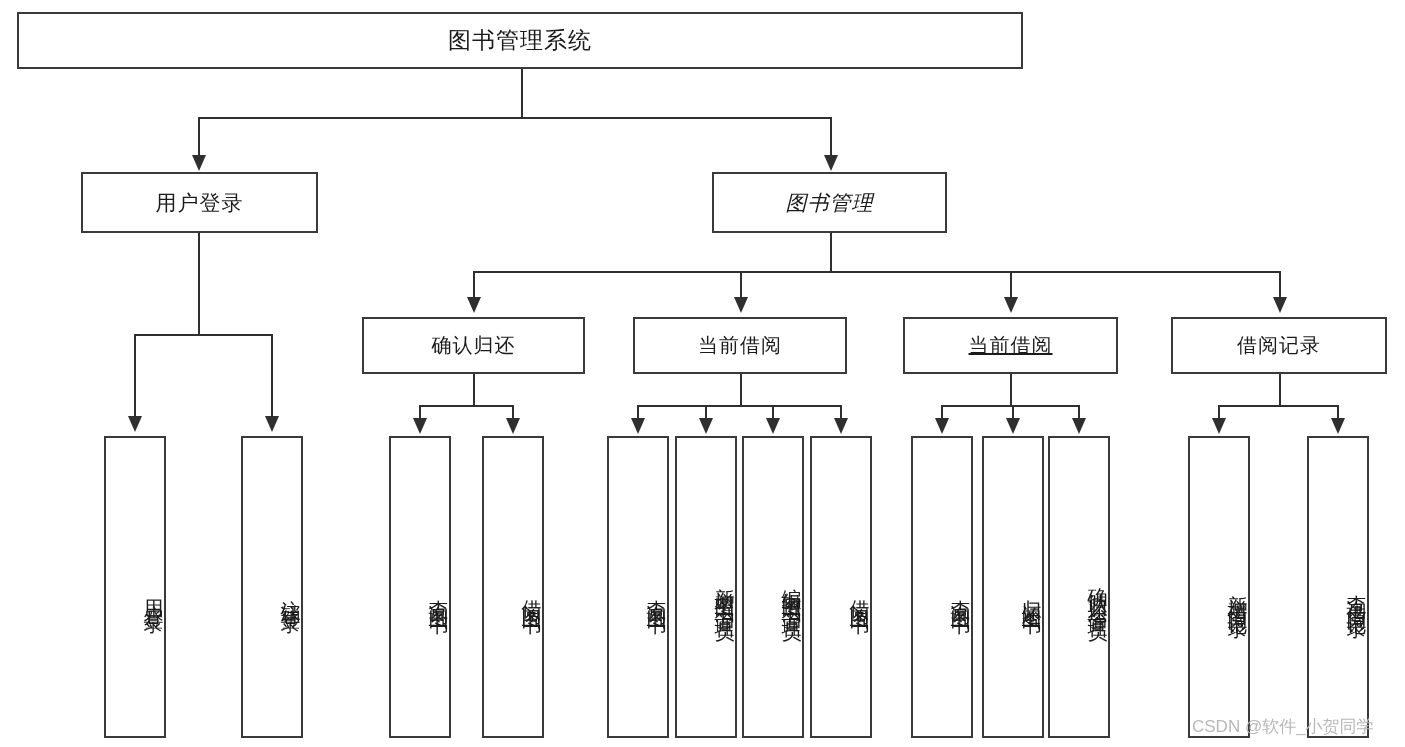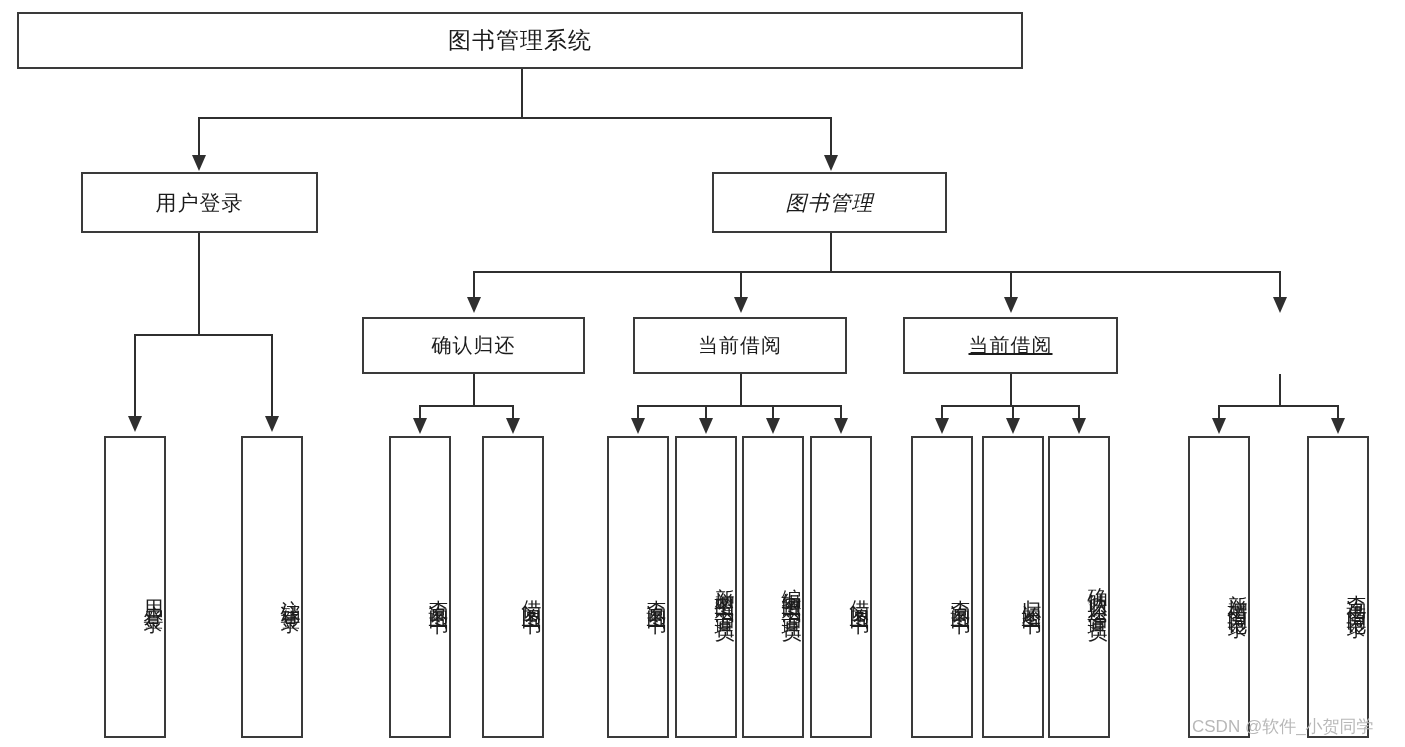--- a/index.html
+++ b/index.html
@@ -73,20 +73,23 @@
   </div>
 
   <div class="node lvl3" style="left: 362px; top: 317px; width: 223px; height: 57px;">
     <span class="lbl">确认归还</span>
   </div>
   <div class="node lvl3" style="left: 633px; top: 317px; width: 214px; height: 57px;">
     <span class="lbl">当前借阅</span>
   </div>
   <div class="node lvl3" style="left: 903px; top: 317px; width: 215px; height: 57px; text-decoration: underline;">
     <span class="lbl">当前借阅</span>
+  </div>
+  <div class="node lvl3" style="left: 1171px; top: 317px; width: 216px; height: 57px;">
+    <span class="lbl">借阅记录</span>
   </div>
 
   <div class="node leaf" style="left: 104px; top: 436px; width: 62px; height: 302px;">
     <span class="lbl">用户登录</span>
   </div>
   <div class="node leaf" style="left: 241px; top: 436px; width: 62px; height: 302px;">
     <span class="lbl">注销登录</span>
   </div>
   <div class="node leaf" style="left: 389px; top: 436px; width: 62px; height: 302px;">
     <span class="lbl">查询图书</span>

